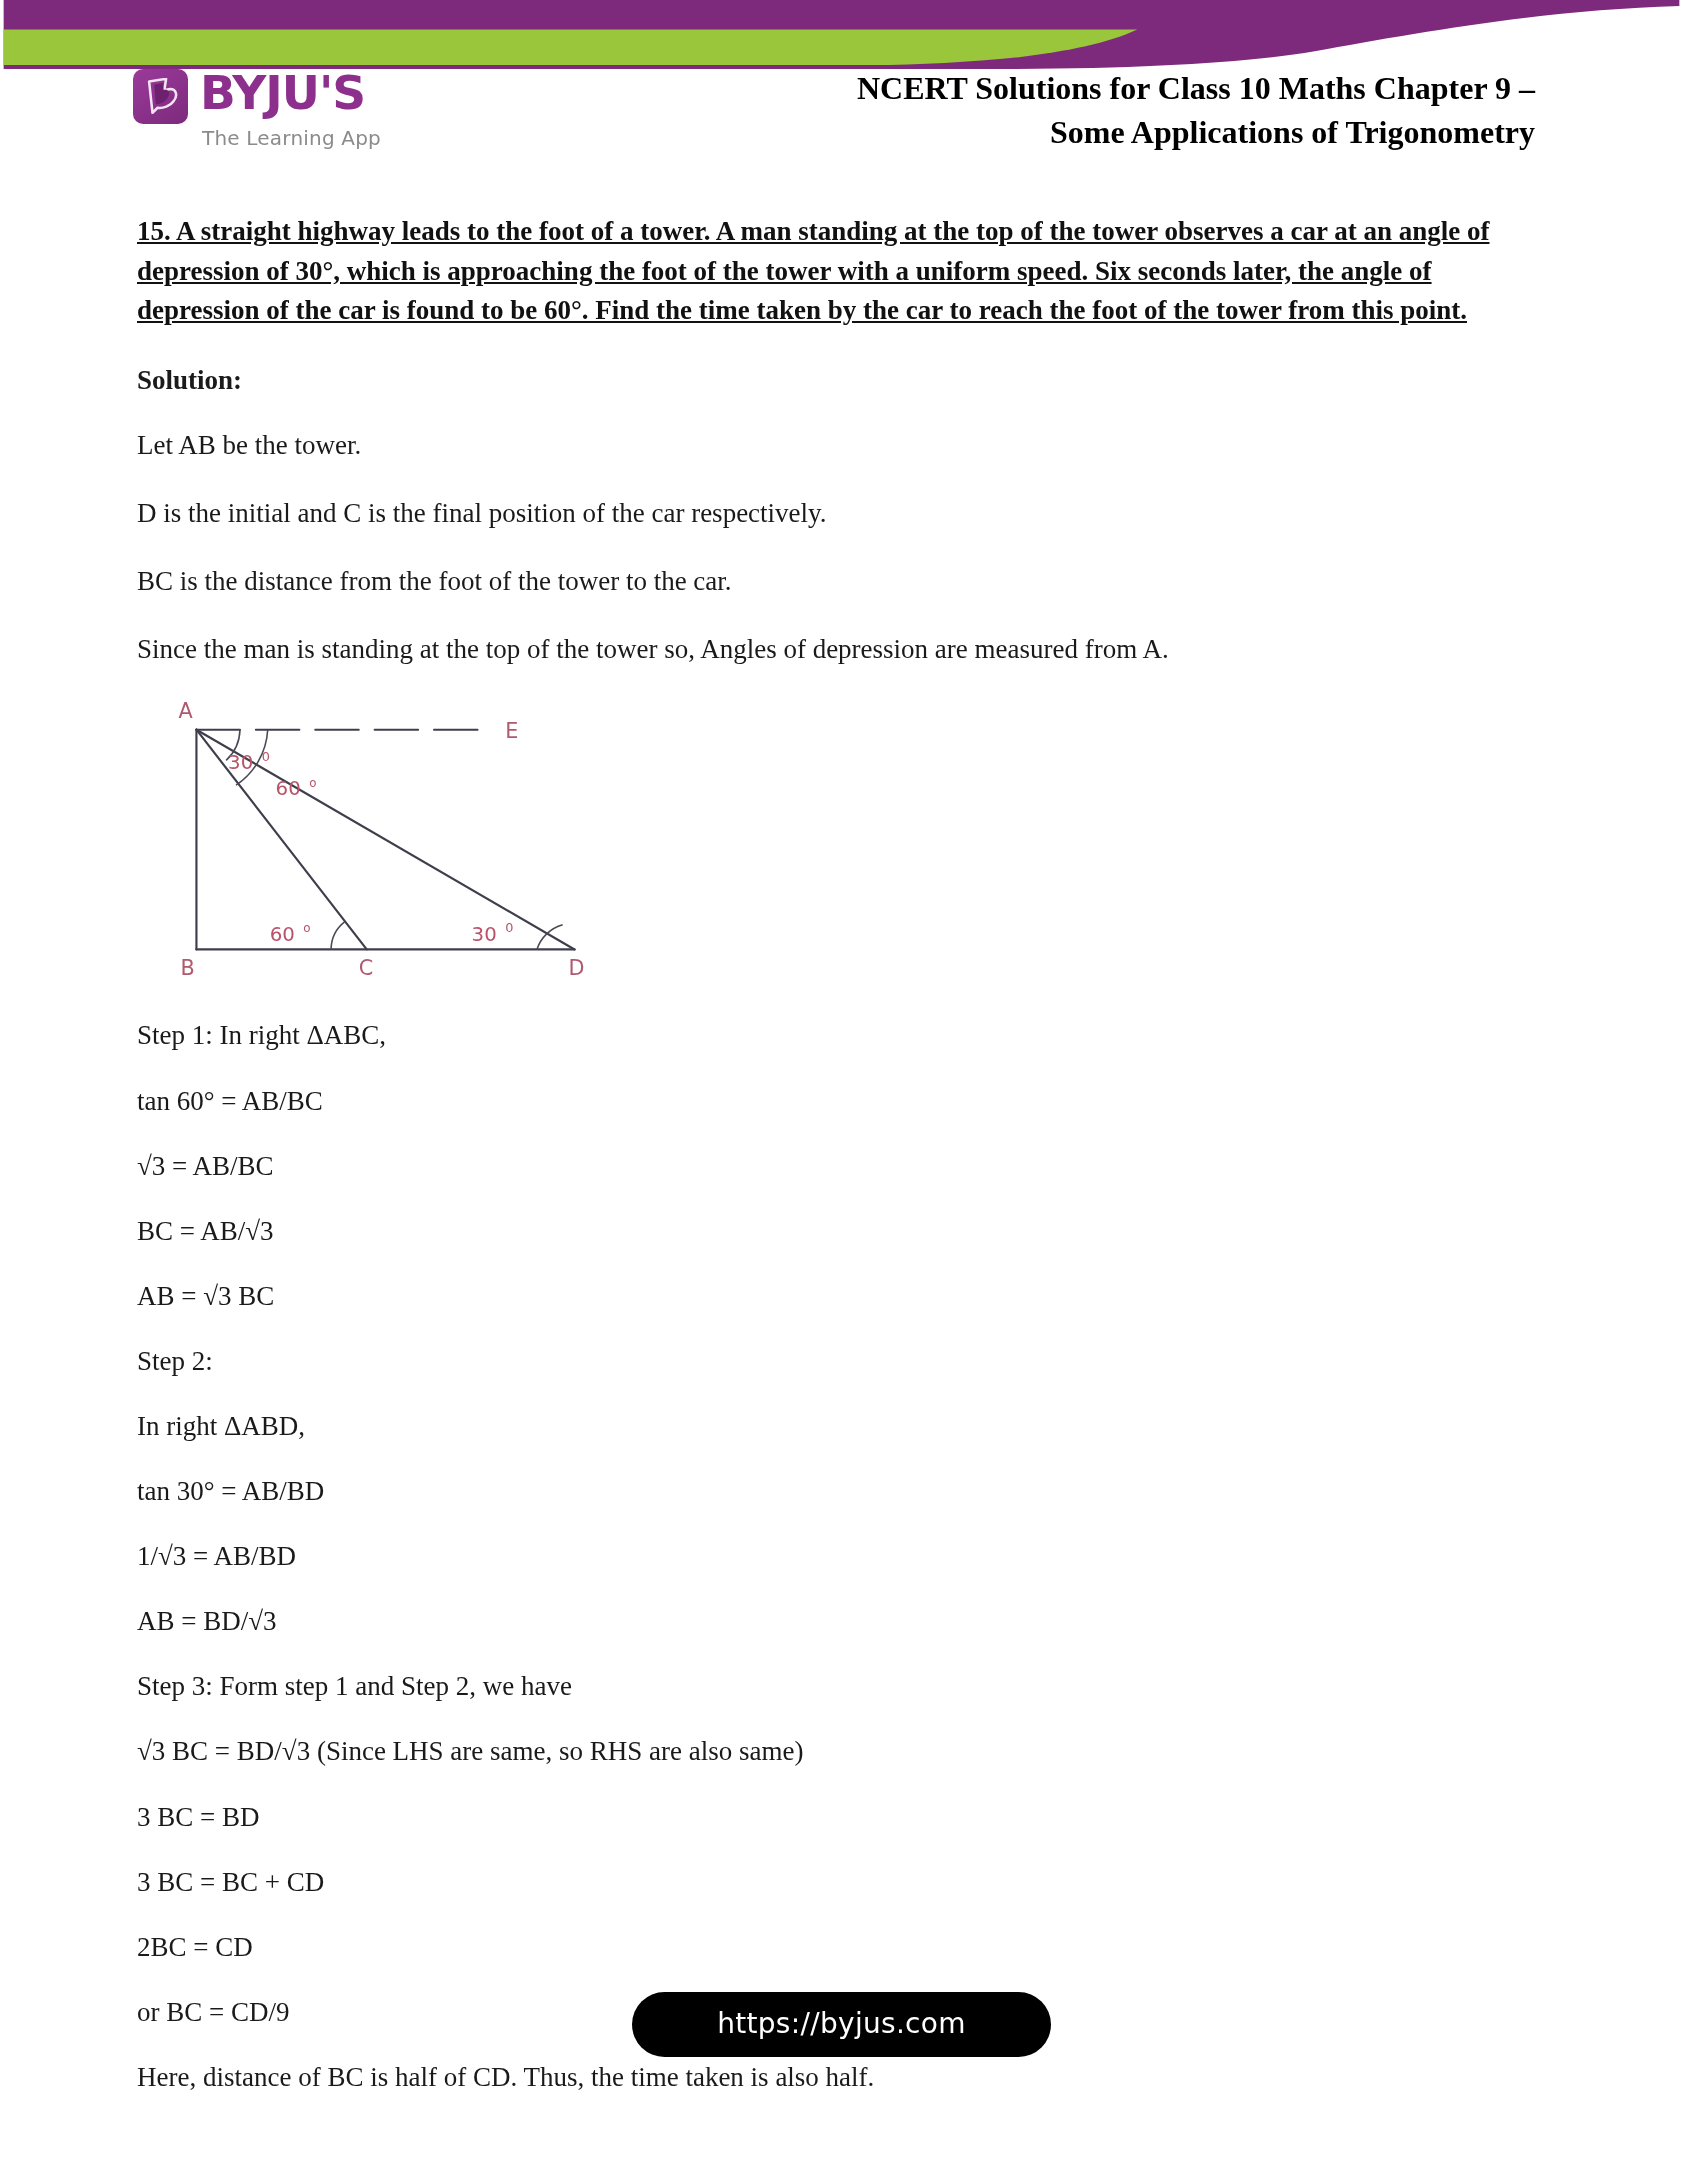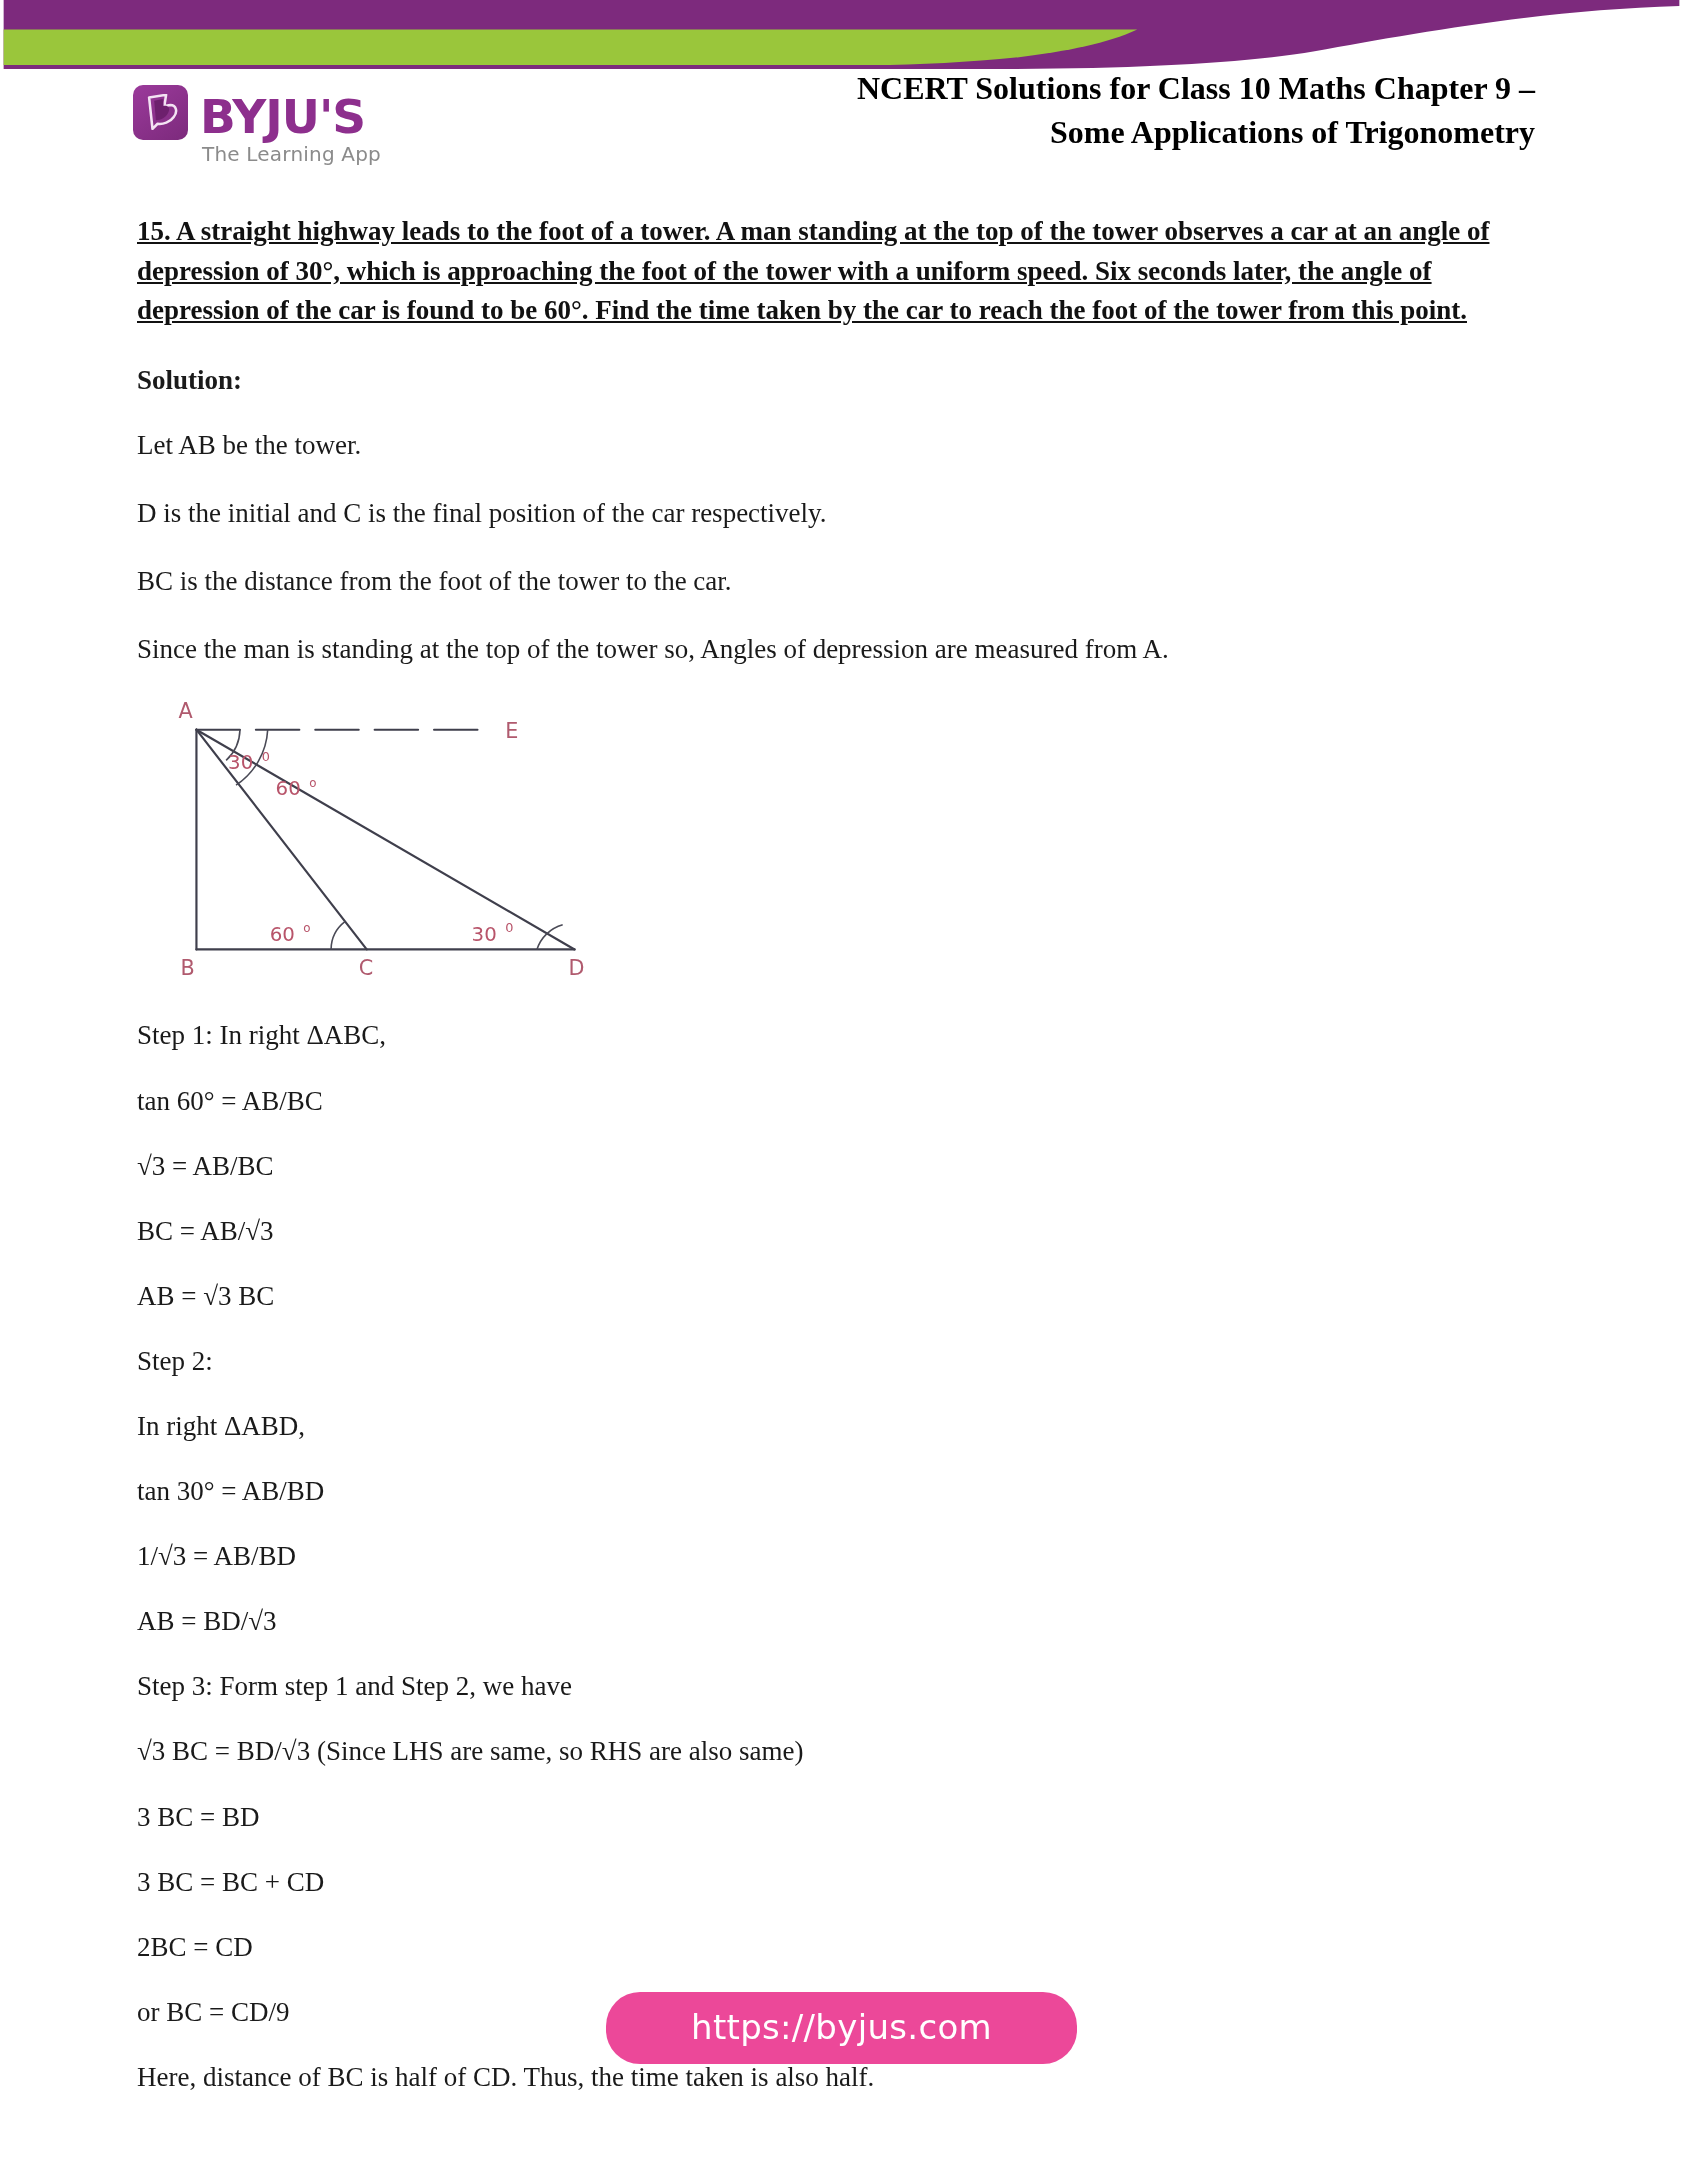--- a/index.html
+++ b/index.html
@@ -47,22 +47,21 @@
   .logo-block {
     position: absolute;
     left: 0;
     top: 2px;
     display: flex;
     flex-direction: column;
     align-items: flex-start;
   }
   .logo-row {
     display: flex;
-    align-items: flex-end;
-    margin-top: 16px;
+    align-items: flex-start;
   }
   .logo-mark {
     width: 55px;
     height: 55px;
     border-radius: 10px;
     background: #8e2f8e;
     background: linear-gradient(145deg,#9b3a9b 0%,#7c2a7c 100%);
     position: relative;
     flex: none;
   }
@@ -148,24 +147,24 @@
   
   .footer {
     position: absolute;
     left: 0;
     top: 1992px;
     width: 1683px;
     text-align: center;
   }
   .url-pill {
     display: inline-block;
-    background: #ec4899;
+    background: #000000;
     color: #ffffff;
     font-family: "DejaVu Sans", sans-serif;
-    font-size: 34px;
+    font-size: 28px;
     letter-spacing: 0.3px;
     padding: 15px 85px 17px 85px;
     border-radius: 34px;
   }
 </style>
 </head>
 <body>
 
 <div class="hdr-deco">
   <svg width="1683" height="69" viewBox="0 0 1700 70" xmlns="http://www.w3.org/2000/svg">

